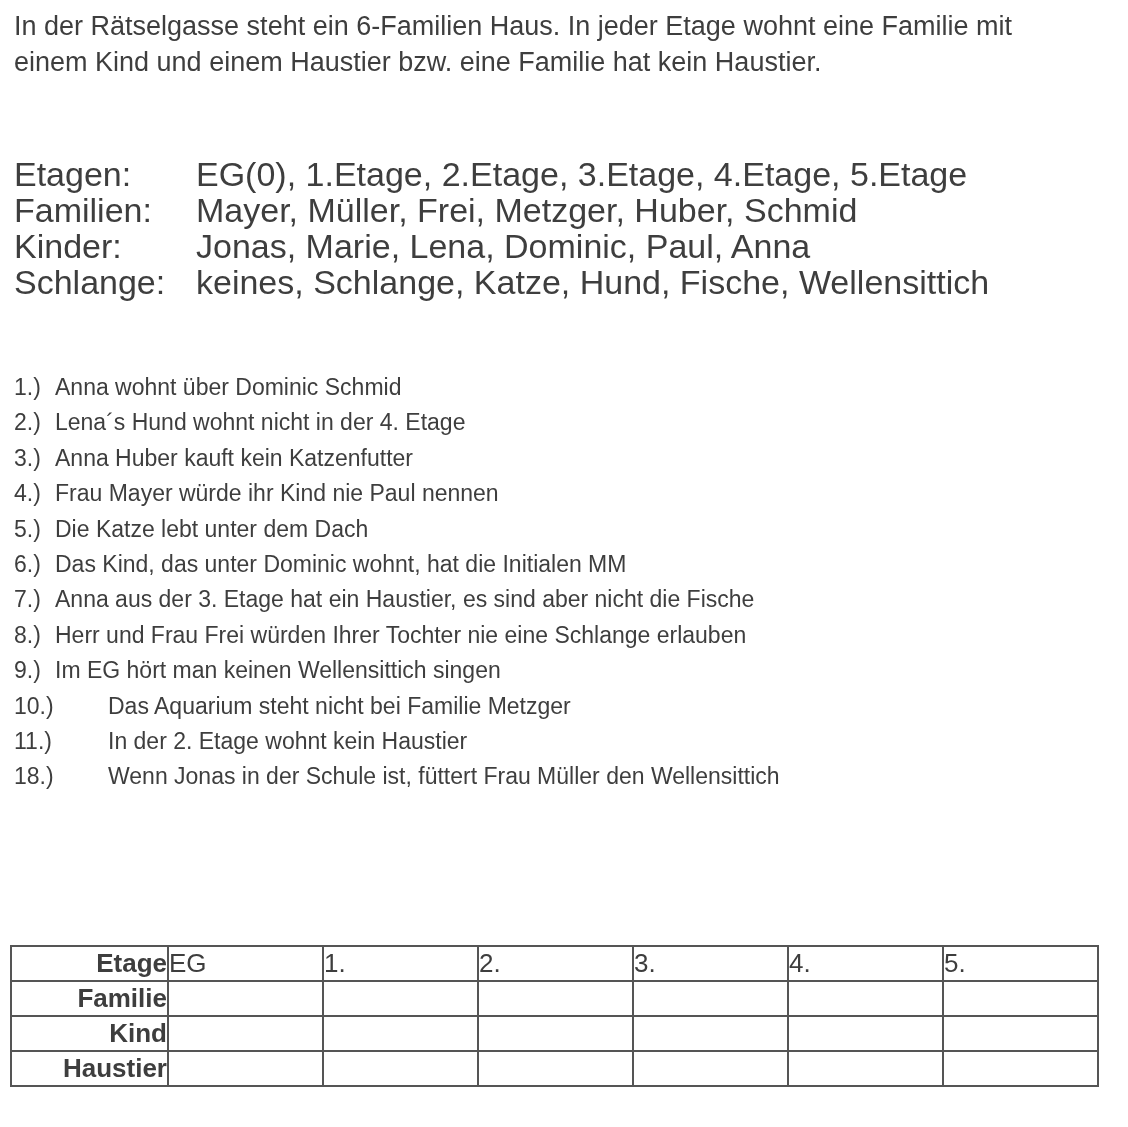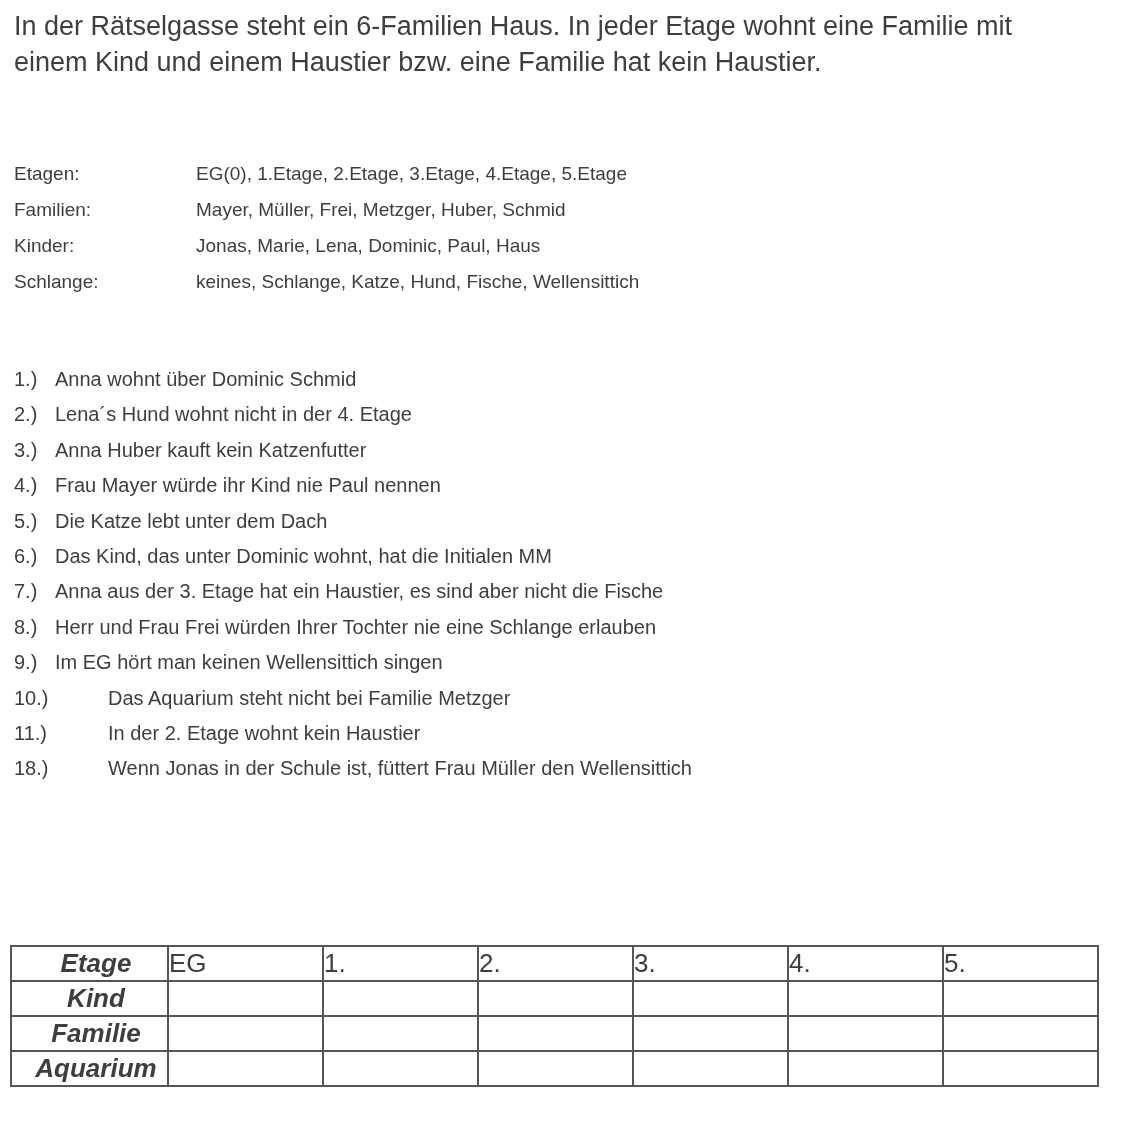--- a/index.html
+++ b/index.html
@@ -20,45 +20,45 @@
   }
   
   .intro{
     position:absolute;top:9px;left:14px;width:1114px;
     font-size:27px;line-height:35.5px;
     white-space:nowrap;overflow:hidden;
   }
   
   .categories{
     position:absolute;top:156px;left:14px;
-    font-size:19px;line-height:36px;white-space:nowrap;
+    font-size:34px;line-height:36px;white-space:nowrap;
   }
   .cat-label{display:inline-block;width:182px;}
   
   .clues{
-    position:absolute;top:362px;left:14px;
-    font-size:20px;line-height:35.4px;white-space:nowrap;
+    position:absolute;top:370px;left:14px;
+    font-size:23px;line-height:35.4px;white-space:nowrap;
   }
   .clue-num{display:inline-block;}
   .clue-num.w1{width:41px;}
   .clue-num.w2{width:94px;}
   
   table.solution{
     position:absolute;left:10px;top:945px;
     border-collapse:collapse;table-layout:fixed;
     width:1087px;font-size:26px;color:var(--text);
   }
   table.solution col.c0{width:157px;}
   table.solution col.c{width:155px;}
   table.solution th, table.solution td{
     border:2px solid var(--border);
     height:33px;padding:0;overflow:hidden;
   }
   table.solution th{
-    text-align:center;padding-left:13px;font-weight:bold;font-style:italic;
+    text-align:right;padding-left:13px;font-weight:bold;
   }
   table.solution td.hdr{text-align:left;font-weight:normal;}
 </style>
 </head>
 <body>
 
 <div class="page">
 
   <div class="intro">
     <div>In der Rätselgasse steht ein 6-Familien Haus. In jeder Etage wohnt eine Familie mit</div>
@@ -66,21 +66,21 @@
   </div>
 
   <div class="categories">
     <div>
       <span class="cat-label">Etagen:</span><span>EG(0), 1.Etage, 2.Etage, 3.Etage, 4.Etage, 5.Etage</span>
     </div>
     <div>
       <span class="cat-label">Familien:</span><span>Mayer, Müller, Frei, Metzger, Huber, Schmid</span>
     </div>
     <div>
-      <span class="cat-label">Kinder:</span><span>Jonas, Marie, Lena, Dominic, Paul, Haus</span>
+      <span class="cat-label">Kinder:</span><span>Jonas, Marie, Lena, Dominic, Paul, Anna</span>
     </div>
     <div>
       <span class="cat-label">Schlange:</span><span>keines, Schlange, Katze, Hund, Fische, Wellensittich</span>
     </div>
   </div>
 
   <div class="clues">
     <div><span class="clue-num w1">1.)</span><span>Anna wohnt über Dominic Schmid</span></div>
     <div><span class="clue-num w1">2.)</span><span>Lena´s Hund wohnt nicht in der 4. Etage</span></div>
     <div><span class="clue-num w1">3.)</span><span>Anna Huber kauft kein Katzenfutter</span></div>
@@ -109,39 +109,39 @@
       <tr>
         <th>Etage</th>
         <td class="hdr">EG</td>
         <td class="hdr">1.</td>
         <td class="hdr">2.</td>
         <td class="hdr">3.</td>
         <td class="hdr">4.</td>
         <td class="hdr">5.</td>
       </tr>
       <tr>
+        <th>Familie</th>
+        <td></td>
+        <td></td>
+        <td></td>
+        <td></td>
+        <td></td>
+        <td></td>
+      </tr>
+      <tr>
         <th>Kind</th>
         <td></td>
         <td></td>
         <td></td>
         <td></td>
         <td></td>
         <td></td>
       </tr>
       <tr>
-        <th>Familie</th>
-        <td></td>
-        <td></td>
-        <td></td>
-        <td></td>
-        <td></td>
-        <td></td>
-      </tr>
-      <tr>
-        <th>Aquarium</th>
+        <th>Haustier</th>
         <td></td>
         <td></td>
         <td></td>
         <td></td>
         <td></td>
         <td></td>
       </tr>
     </tbody>
   </table>
 

